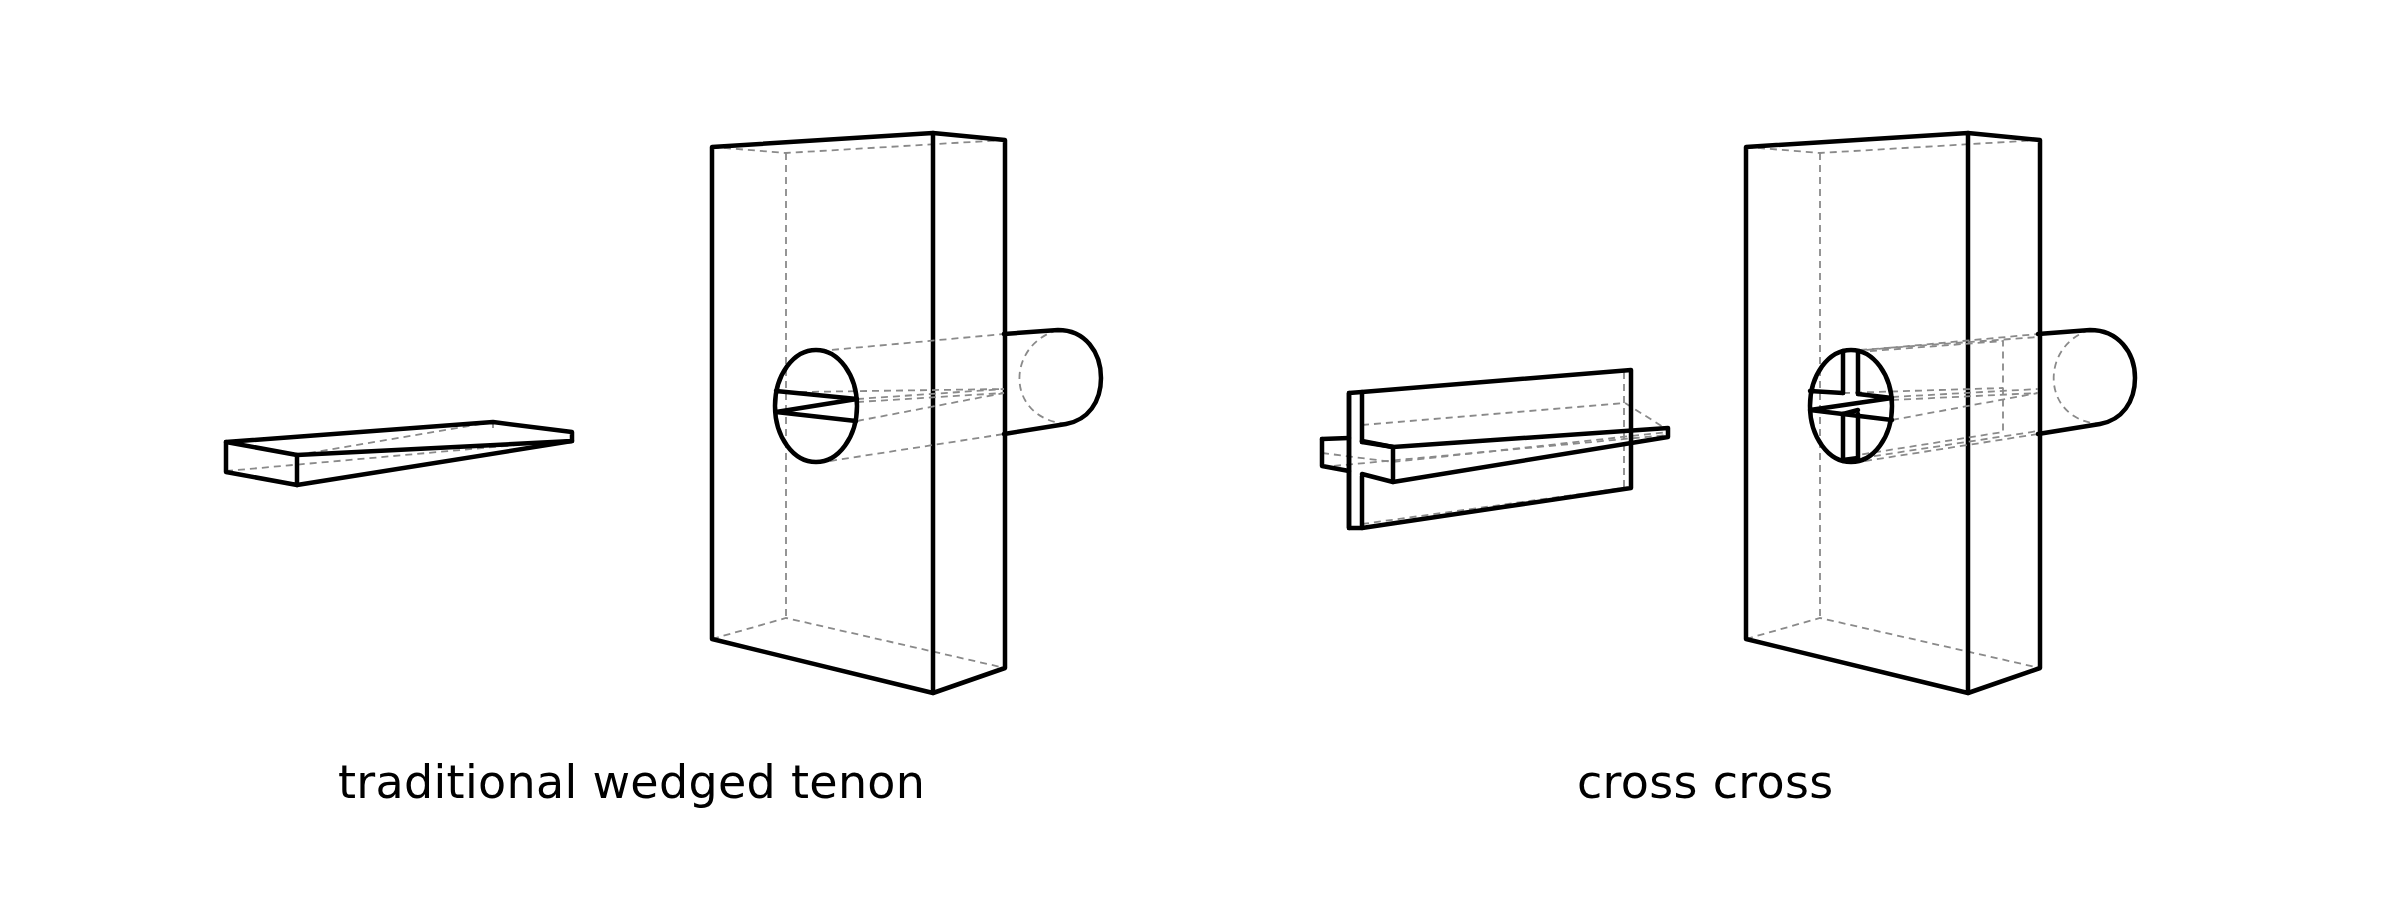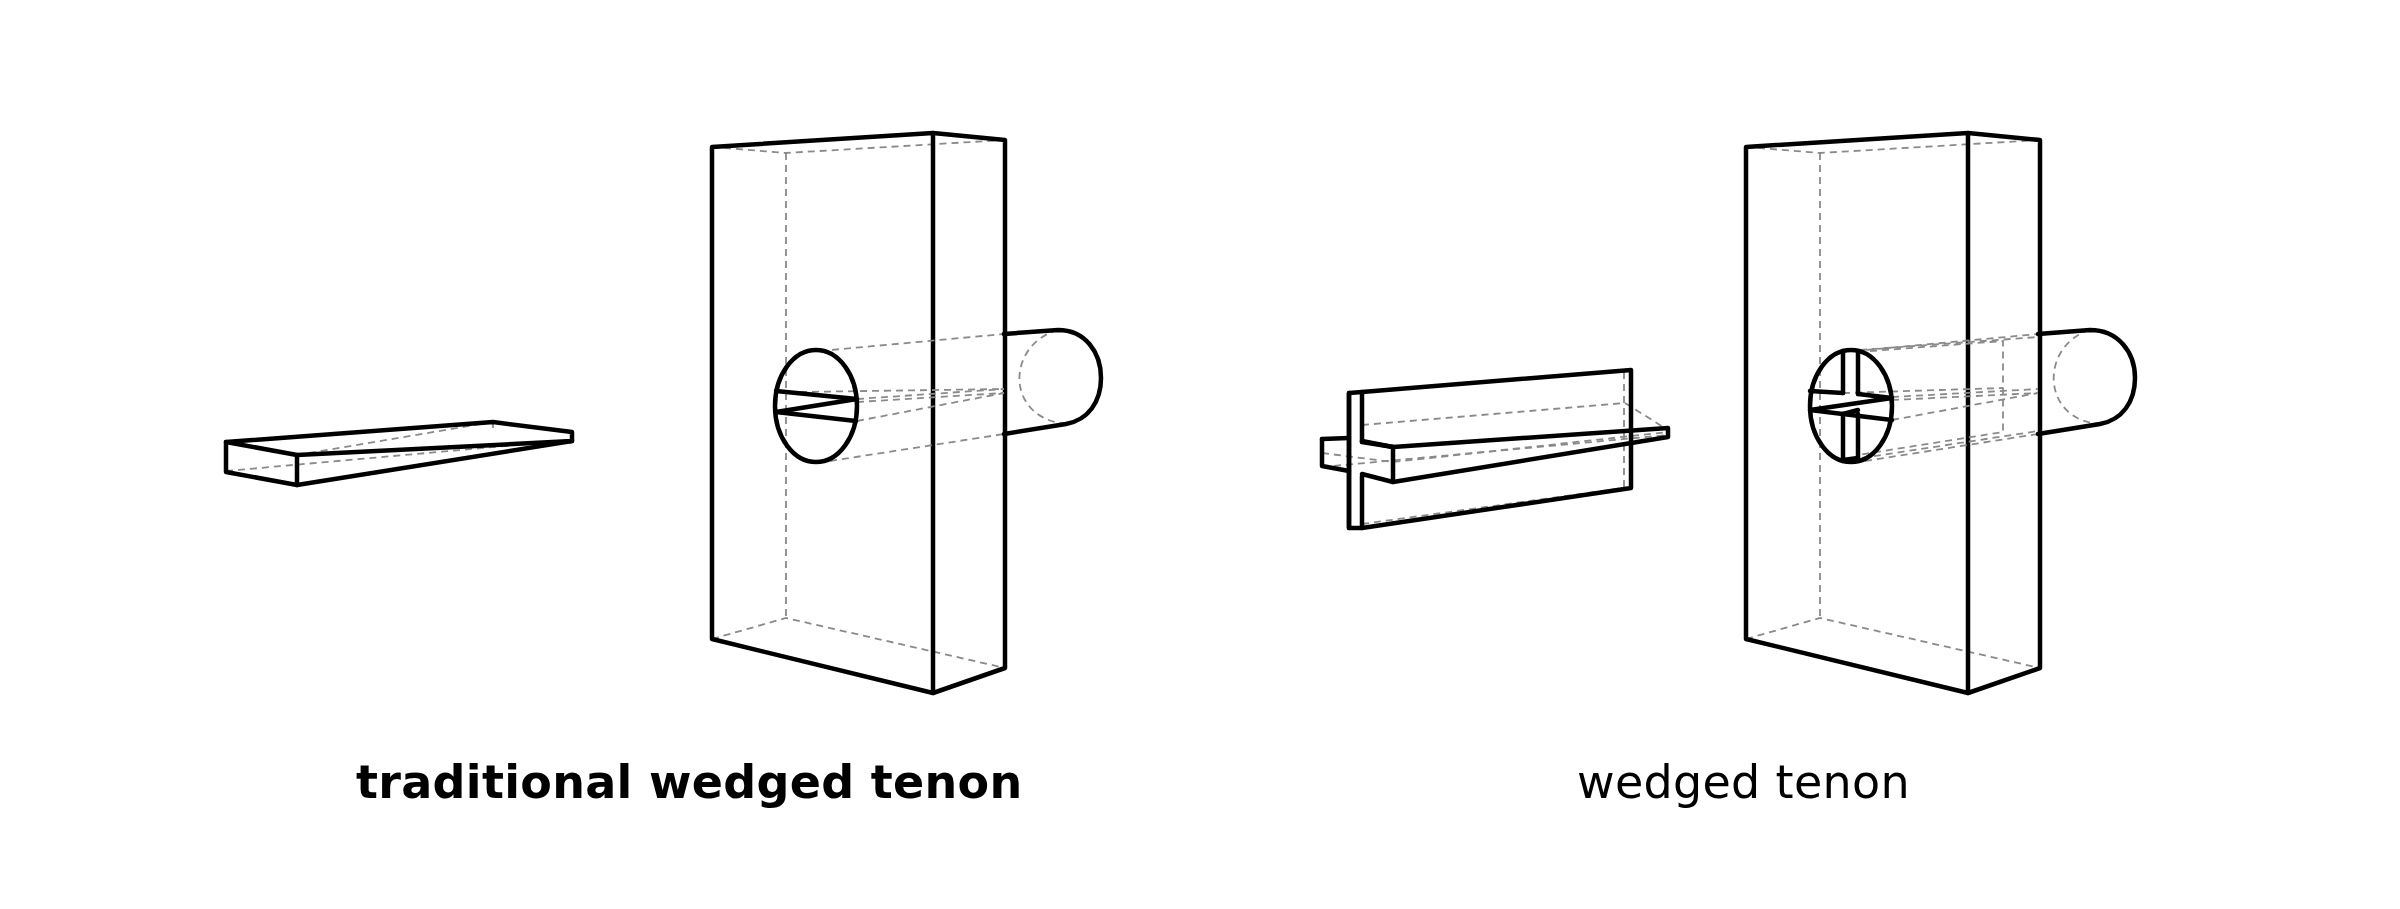--- a/index.html
+++ b/index.html
@@ -1,21 +1,21 @@
 <!DOCTYPE html>
 <html><head>
 <meta charset="utf-8">
 <style>
   html, body { margin: 0; padding: 0; background: #ffffff; }
   body { width: 2400px; height: 909px; overflow: hidden; position: relative; font-family: "DejaVu Sans", "Liberation Sans", sans-serif; }
   #canvas { position: absolute; left: 0; top: 0; width: 2400px; height: 909px; }
   .solid { fill: none; stroke: #000000; stroke-width: 4.5; stroke-linejoin: round; stroke-linecap: round; }
   .hidden { fill: none; stroke: #8a8a8a; stroke-width: 1.8; stroke-dasharray: 7 5; }
   .label { position: absolute; top: 752px; height: 60px; font-size: 46px; line-height: 60px; color: #000000; white-space: nowrap; letter-spacing: 0.3px; }
-  #label-left { left: 356px; width: 545px; text-align: center; font-weight: bold; }
+  #label-left { left: 338px; width: 545px; text-align: center; }
   #label-right { left: 1577px; width: 256px; text-align: center; }
 </style>
 </head>
 <body>
 
 <svg id="canvas" viewBox="0 0 2400 909" xmlns="http://www.w3.org/2000/svg">
 
   <g>
 
     <g>
@@ -111,13 +111,13 @@
       <path class="solid" d="M1810 391 L1843 393 M1858 394 L1892 398 L1810 410 L1892 420"></path>
       <path class="solid" d="M1843 414 L1858 410"></path>
       <path class="solid" d="M1843 460 L1858 458"></path>
 
       <path class="solid" d="M2038 334 L2090 330 C 2118 330, 2135 352, 2135 378 C 2135 402, 2122 420, 2100 424 L2038 434"></path>
     </g>
   </g>
 </svg>
 
 <div id="label-left" class="label">traditional wedged tenon</div>
-<div id="label-right" class="label">wedged tenon</div>
+<div id="label-right" class="label">cross cross</div>
 
 </body></html>

